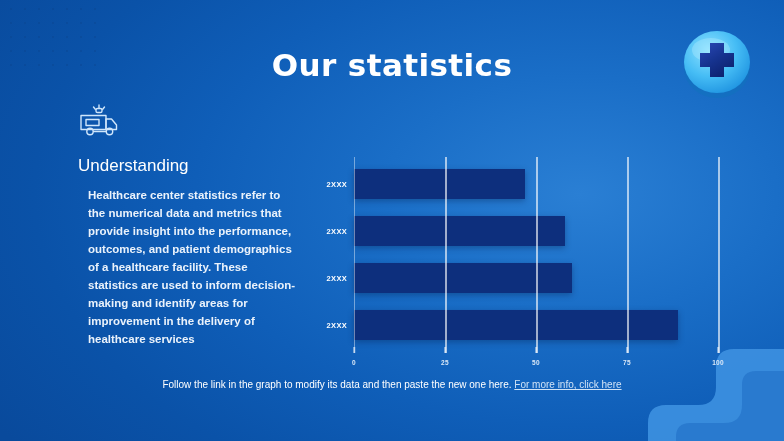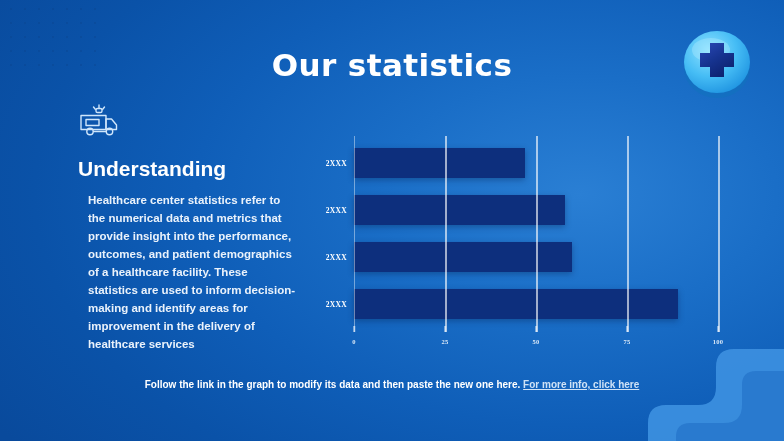--- a/index.html
+++ b/index.html
@@ -78,43 +78,42 @@
     top: 102px;
     width: 216px;
   }
   .amb-icon {
     width: 44px;
     height: 38px;
     margin-bottom: 15px;
   }
   .subhead {
     color: #ffffff;
-    font-size: 21px;
+    font-size: 17px;
     line-height: 1.30;
-    font-weight: bold;
+    font-weight: normal;
     margin: 0 0 2px 0;
     font-family: "Liberation Sans", sans-serif;
   }
   .body-text {
     color: #eaf2fb;
     font-size: 11.5px;
     line-height: 1.56;
     font-weight: bold;
     margin: 10px;
     width: 210px;
   }
 
   
   .chart {
     position: absolute;
     left: 318px;
-    top: 136px;
+    top: 157px;
     width: 400px;
     height: 212px;
-    font-family: Liberation Serif, serif;
   }
   .plot {
     position: absolute;
     left: 36px;
     top: 0;
     right: 0;
     height: 196px;
   }
   .gridline {
     position: absolute;
@@ -180,21 +179,21 @@
 
   
   .footer {
     position: absolute;
     left: 0;
     top: 379px;
     width: 784px;
     text-align: center;
     color: #ffffff;
     font-size: 10px;
-    font-weight: bold;
+    font-weight: normal;
   }
   .footer a,
   .footer .link {
     color: #cfe2f6;
     text-decoration: underline;
     cursor: pointer;
   }
 </style>
 </head>
 <body>

